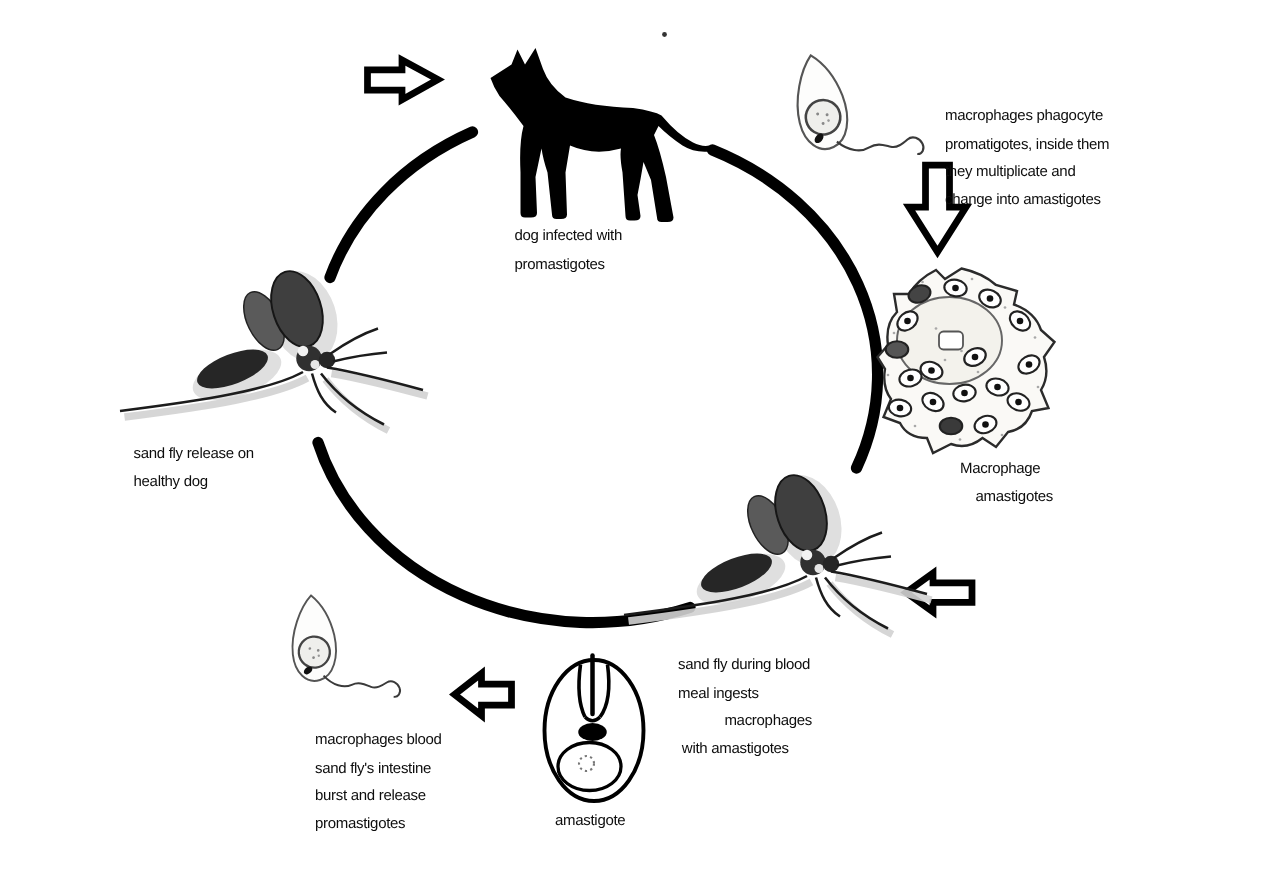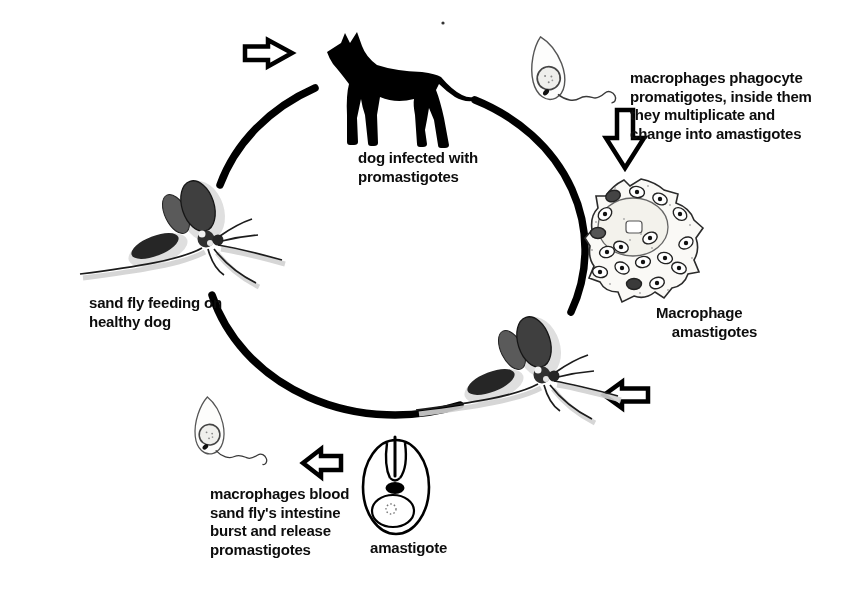--- a/index.html
+++ b/index.html
@@ -2,22 +2,22 @@
 <html><head>
 <meta charset="utf-8">
 <style>
   html,body{margin:0;padding:0;background:#fff;}
   .stage{
     position:relative;width:842px;height:595px;background:#fff;overflow:hidden;
     font-family:"Liberation Sans",sans-serif;
   }
   .label{
     position:absolute;
-    font-weight:bold;
-    font-size:15px;
+    font-weight:normal;
+    font-size:10px;
     line-height:18.5px;
     color:#0d0d0d;
     white-space:pre;
     letter-spacing:-0.2px;
   }
   svg{position:absolute;left:0;top:0;}
 </style>
 </head>
 <body>
 
@@ -179,29 +179,33 @@
       <path d="M 387 443 C 385 458 386 470 390 478" fill="none" stroke="#000" stroke-width="2.4"></path>
       <path d="M 405 443 C 407 458 406 470 400 478" fill="none" stroke="#000" stroke-width="2.4"></path>
       <path d="M 390 478 Q 395 483 400 478" fill="none" stroke="#000" stroke-width="2.2"></path>
       <line x1="395" y1="437" x2="395" y2="476" stroke="#000" stroke-width="3" stroke-linecap="round"></line>
       <ellipse cx="395" cy="488" rx="9.5" ry="6" fill="#000"></ellipse>
       <ellipse cx="393" cy="511" rx="21" ry="16" fill="#fff" stroke="#000" stroke-width="2.2"></ellipse>
       <circle cx="391" cy="509" r="5" fill="none" stroke="#777" stroke-width="1.4" stroke-dasharray="1.5 2.2"></circle>
     </g>
   </svg>
 
-  <div class="label" style="left:343px;top:149px;margin-left:15px;">dog infected with
+  <div class="label" style="left:343px;top:149px;">dog infected with
 promastigotes</div>
   <div class="label" style="left:630px;top:69px;">macrophages phagocyte
 promatigotes, inside them
 they multiplicate and
 change into amastigotes</div>
-  <div class="label" style="left:656px;top:304px;">Macrophage
+  <div class="label" style="left:640px;top:304px;">Macrophage
     amastigotes</div>
-  <div class="label" style="left:89px;top:294px;">sand fly feeding on
+  <div class="label" style="left:89px;top:294px;">sand fly release on
 healthy dog</div>
+  <div class="label" style="left:452px;top:435px;">sand fly during blood
+meal ingests
+            macrophages
+ with amastigotes</div>
   <div class="label" style="left:210px;top:485px;">macrophages blood
 sand fly's intestine
 burst and release
 promastigotes</div>
   <div class="label" style="left:370px;top:539px;">amastigote</div>
 
 </div>
 
 </body></html>

